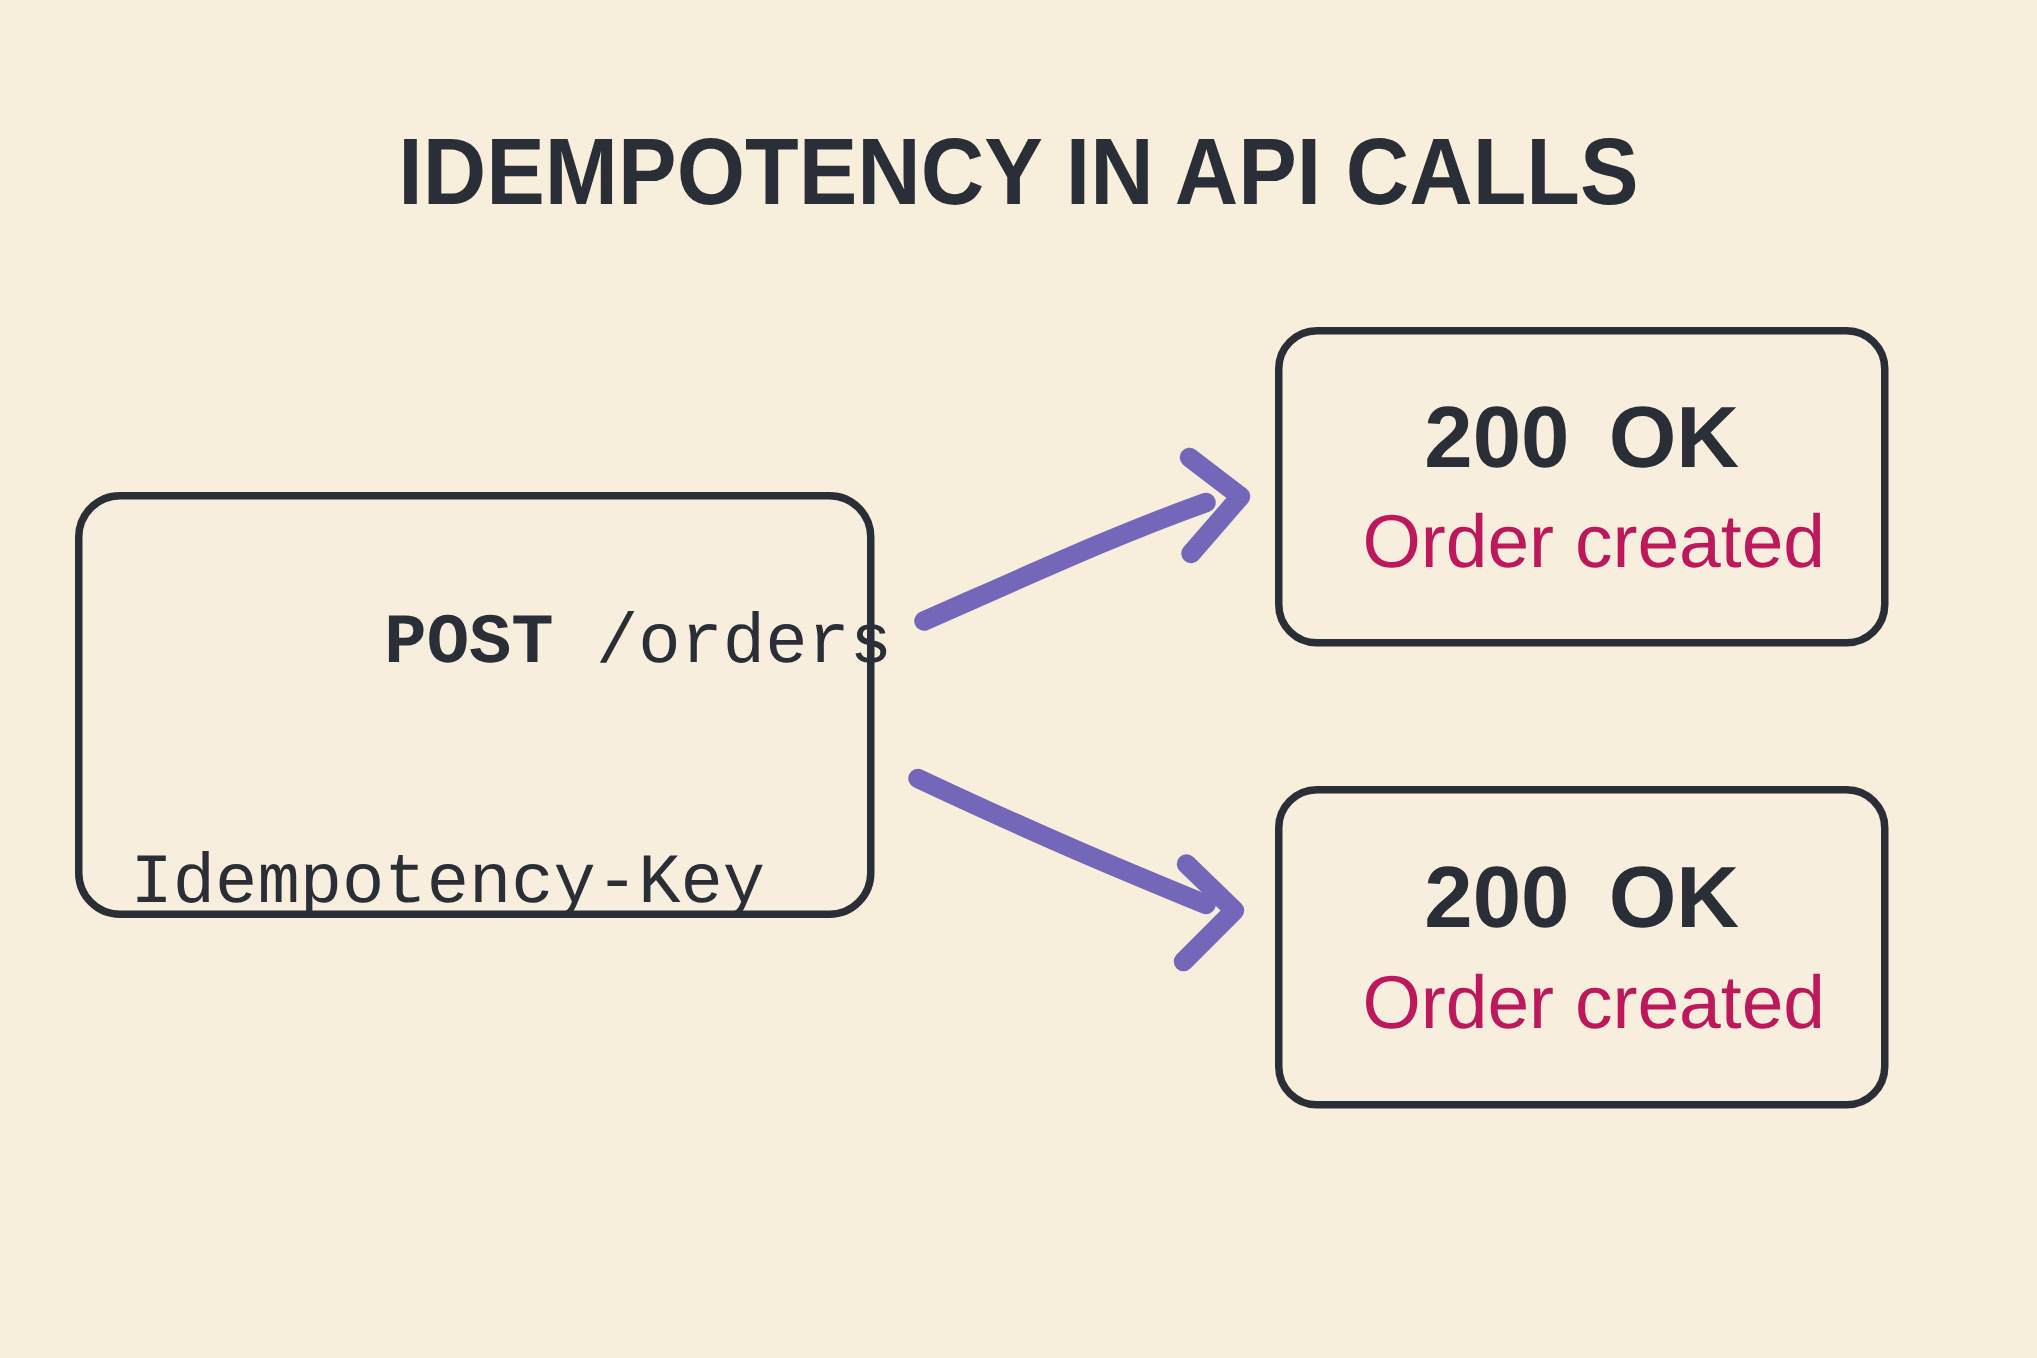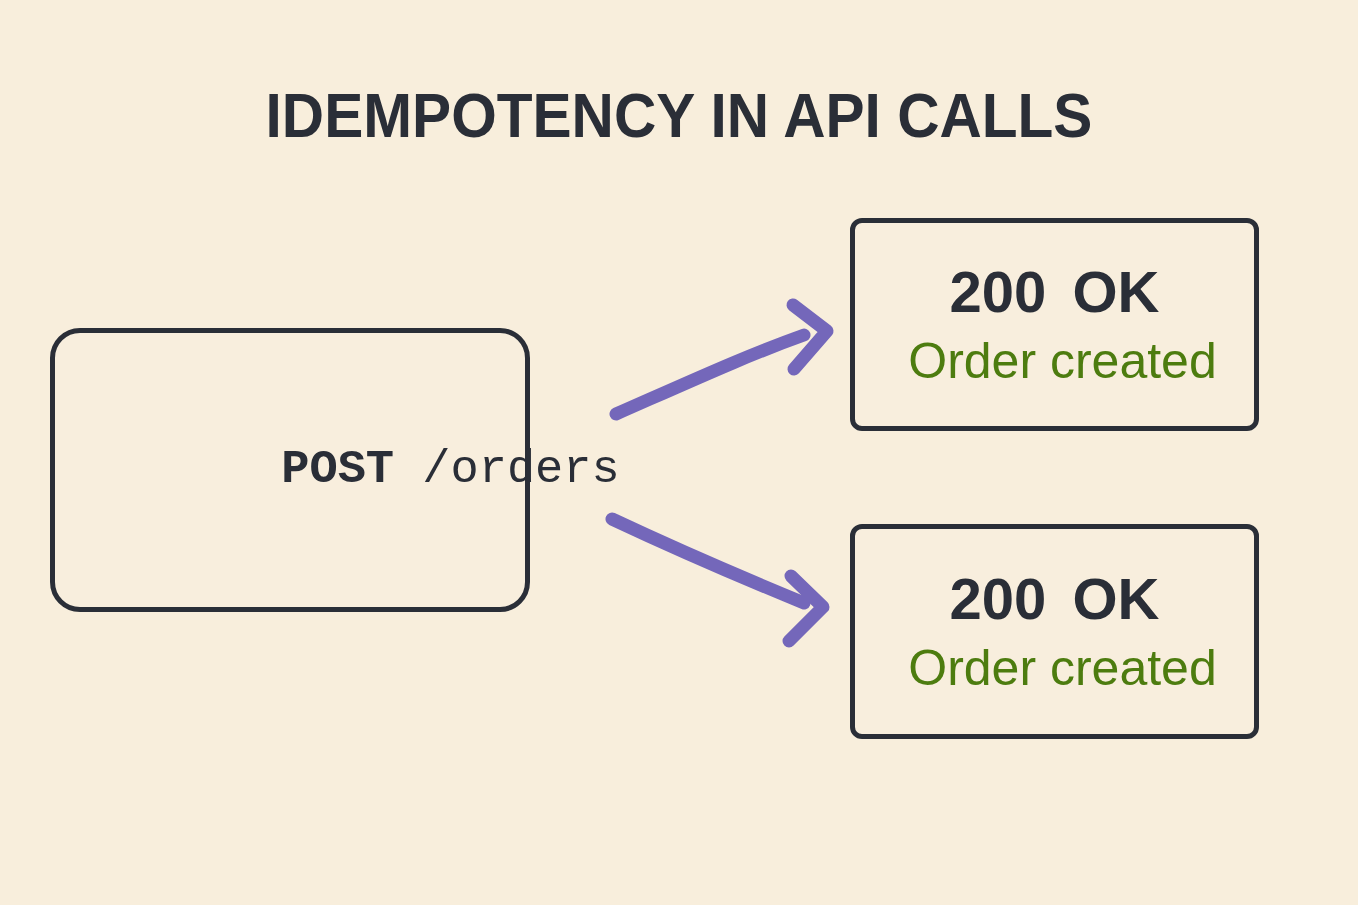--- a/index.html
+++ b/index.html
@@ -38,40 +38,40 @@
     box-sizing: border-box;
     border: 5px solid #2a2e37;
     background: #f8eedd;
     display: flex;
     flex-direction: column;
     justify-content: center;
   }
   .request-box {
     left: 50px;
     top: 328px;
-    width: 480px;
+    width: 533px;
     height: 284px;
     border-radius: 30px;
-    padding-left: 57px;
+    padding-left: 32px;
     align-items: flex-start;
   }
   .code-line {
     font-family: "Liberation Mono", "DejaVu Sans Mono", monospace;
     font-size: 47px;
     line-height: 80px;
     white-space: pre;
     color: #2a2e37;
   }
   .code-line .method {
     font-weight: 700;
   }
   .response-box {
     left: 850px;
     width: 409px;
-    border-radius: 12px;
+    border-radius: 28px;
     align-items: center;
     text-align: center;
     gap: 12px;
   }
   .response-box.first {
     top: 218px;
     height: 213px;
   }
   .response-box.second {
     top: 524px;
@@ -81,21 +81,21 @@
     font-weight: 700;
     font-size: 58px;
     line-height: 1.05;
     word-spacing: 10px;
     color: #2a2e37;
   }
   .message-line {
     font-weight: 400;
     font-size: 50px;
     line-height: 1.05;
-    color: #4d7c0f;
+    color: #be185d;
     margin-left: 16px;
   }
   .arrow-layer {
     position: absolute;
     inset: 0;
     width: 1358px;
     height: 905px;
     pointer-events: none;
   }
   .arrow-layer path {
@@ -108,20 +108,21 @@
 <body>
 
 <div class="canvas">
 
   <h1 class="title">IDEMPOTENCY IN API CALLS</h1>
 
   <div class="box request-box">
     <div class="code-line">
       <span class="method">POST</span><span> /orders</span>
     </div>
+    <div class="code-line">Idempotency-Key</div>
   </div>
 
   <svg class="arrow-layer" viewBox="0 0 1358 905" aria-hidden="true">
     <g>
       <path d="M 616 414 C 700 377 748 355 804 335" stroke-width="13" stroke="#7467ba"></path>
       <path d="M 793 305 L 827 331 L 794 369" stroke-width="13" stroke="#7467ba"></path>
     </g>
     <g>
       <path d="M 612 519 C 695 558 748 580 804 603" stroke-width="13" stroke="#7467ba"></path>
       <path d="M 791 576 L 823 607 L 789 641" stroke-width="13" stroke="#7467ba"></path>

